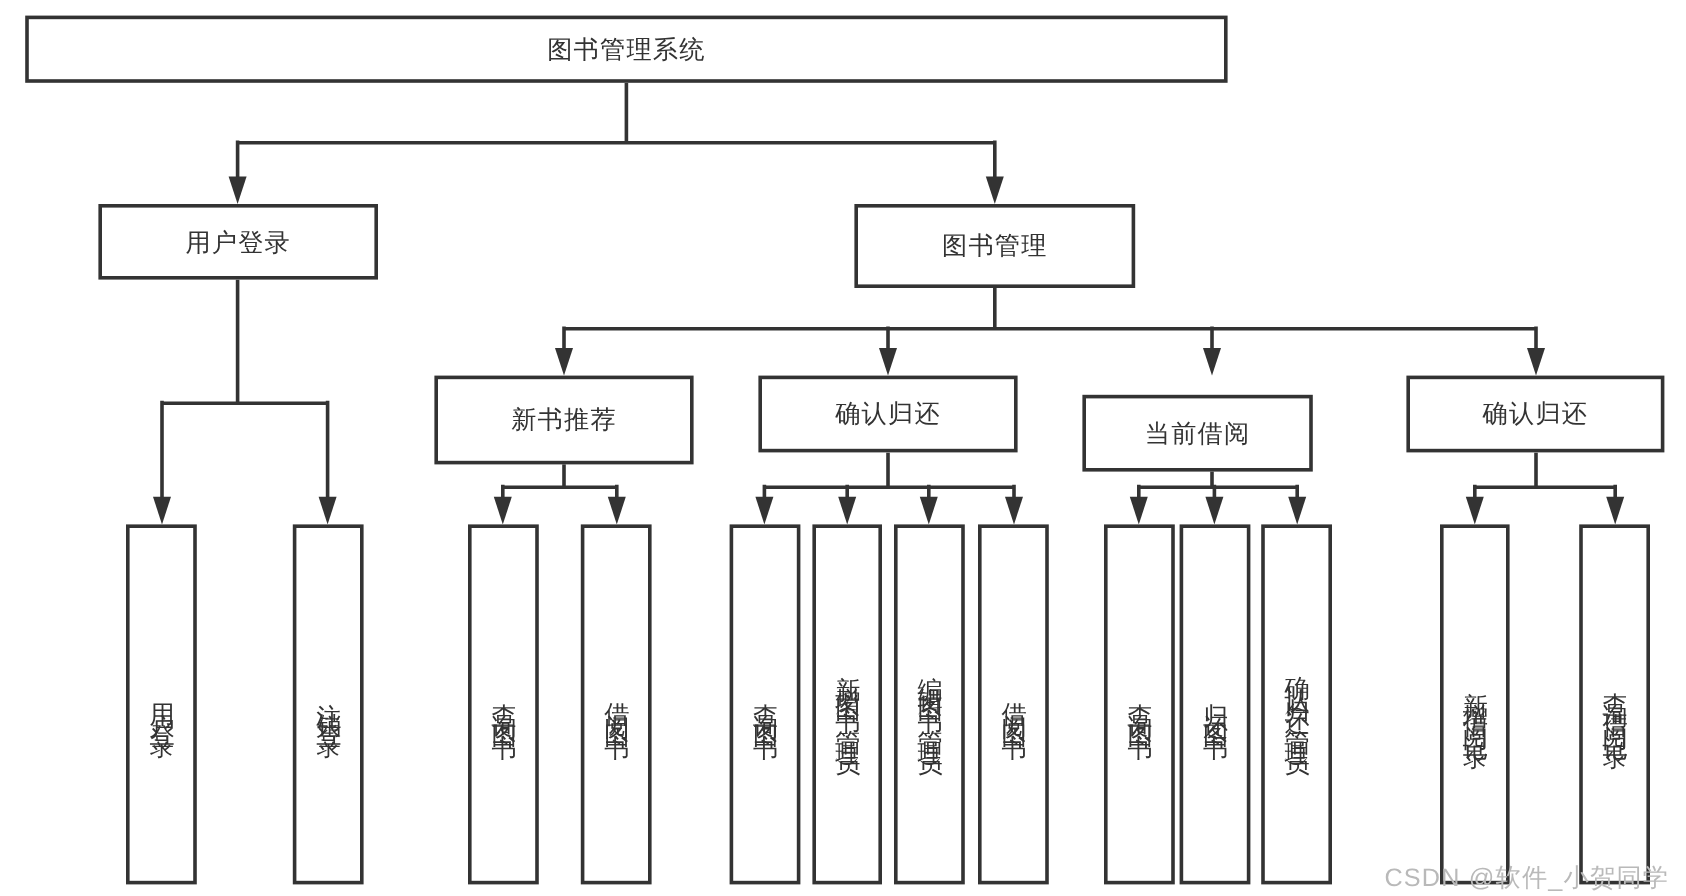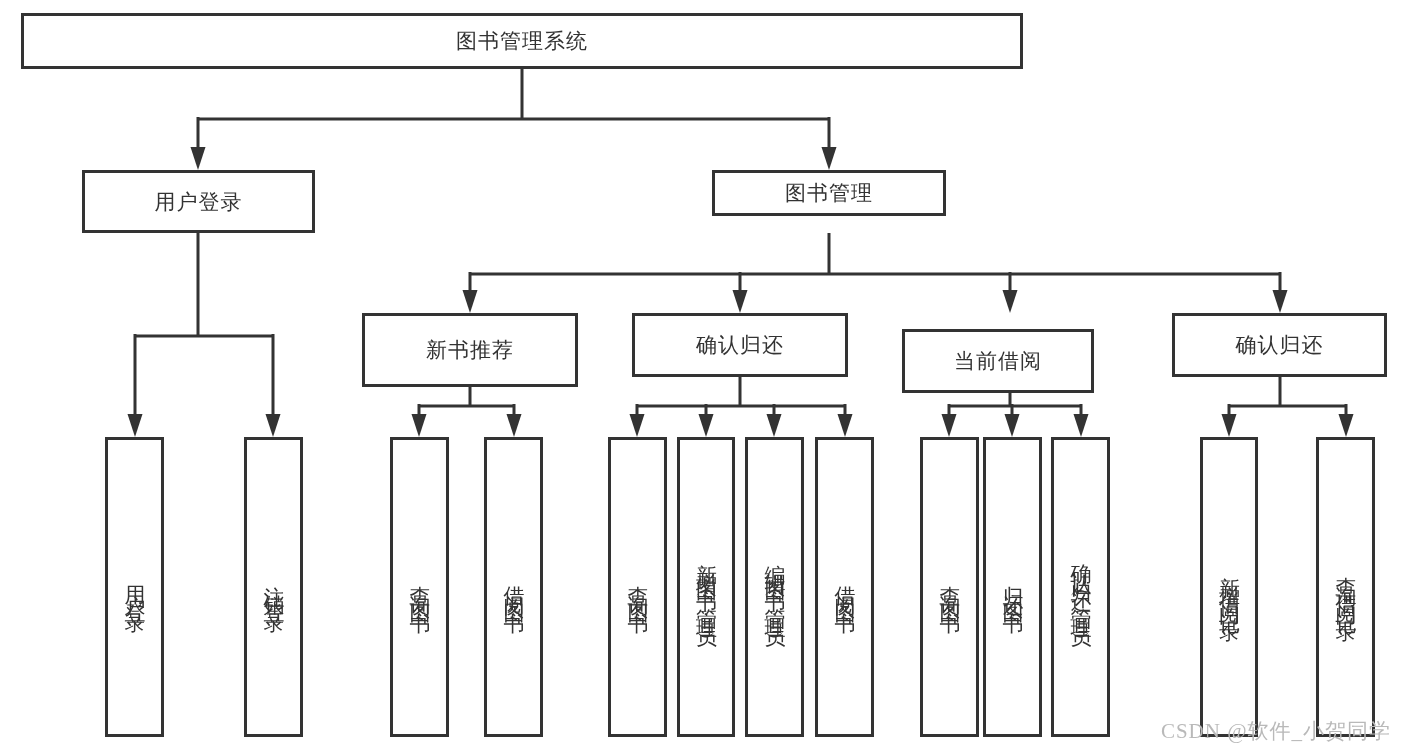--- a/index.html
+++ b/index.html
@@ -3,21 +3,21 @@
 <meta charset="utf-8">
 <style>
   * { margin: 0; padding: 0; box-sizing: border-box; }
   html, body { background: #ffffff; }
   .stage {
     position: relative;
     width: 1405px;
     height: 747px;
     background: #ffffff;
     overflow: hidden;
-    font-family: Liberation Serif, serif;
+    font-family: Liberation Sans, sans-serif;
   }
   .connectors {
     position: absolute;
     left: 0; top: 0;
     width: 1405px; height: 747px;
     z-index: 0;
   }
   .node {
     position: absolute;
     background: #ffffff;
@@ -92,21 +92,21 @@
       <polygon points="1004.5,414 1019.5,414 1012,437"></polygon>
       <polygon points="1073.5,414 1088.5,414 1081,437"></polygon>
       <polygon points="1221.5,414 1236.5,414 1229,437"></polygon>
       <polygon points="1338.5,414 1353.5,414 1346,437"></polygon>
     </g>
   </svg>
 
   <div class="node h" style="left:21px; top:13px; width:1002px; height:56px">图书管理系统</div>
 
   <div class="node h" style="left:82px; top:170px; width:233px; height:63px">用户登录</div>
-  <div class="node h" style="left:712px; top:170px; width:234px; height:46px">图书管理</div>
+  <div class="node h" style="left:712px; top:170px; width:234px; height:70px">图书管理</div>
 
   <div class="node h" style="left:362px; top:313px; width:216px; height:74px">新书推荐</div>
   <div class="node h" style="left:632px; top:313px; width:216px; height:64px">确认归还</div>
   <div class="node h" style="left:902px; top:329px; width:192px; height:64px">当前借阅</div>
   <div class="node h" style="left:1172px; top:313px; width:215px; height:64px">确认归还</div>
 
   <div class="node v" style="left:105px; top:437px; width:59px; height:300px">用户登录</div>
   <div class="node v" style="left:244px; top:437px; width:59px; height:300px">注销登录</div>
   <div class="node v" style="left:390px; top:437px; width:59px; height:300px">查询图书</div>
   <div class="node v" style="left:484px; top:437px; width:59px; height:300px">借阅图书</div>

